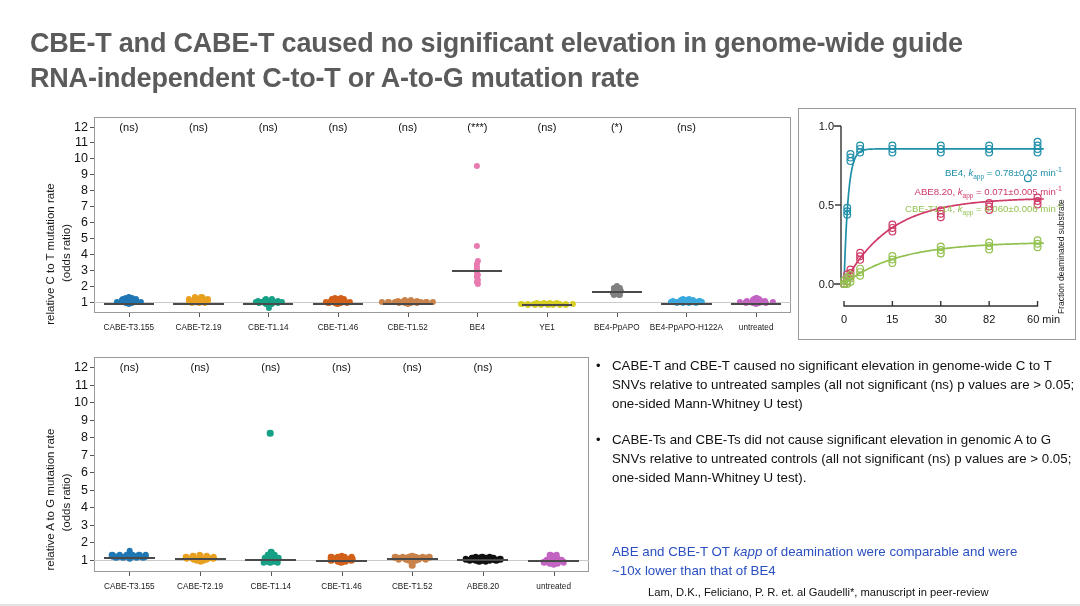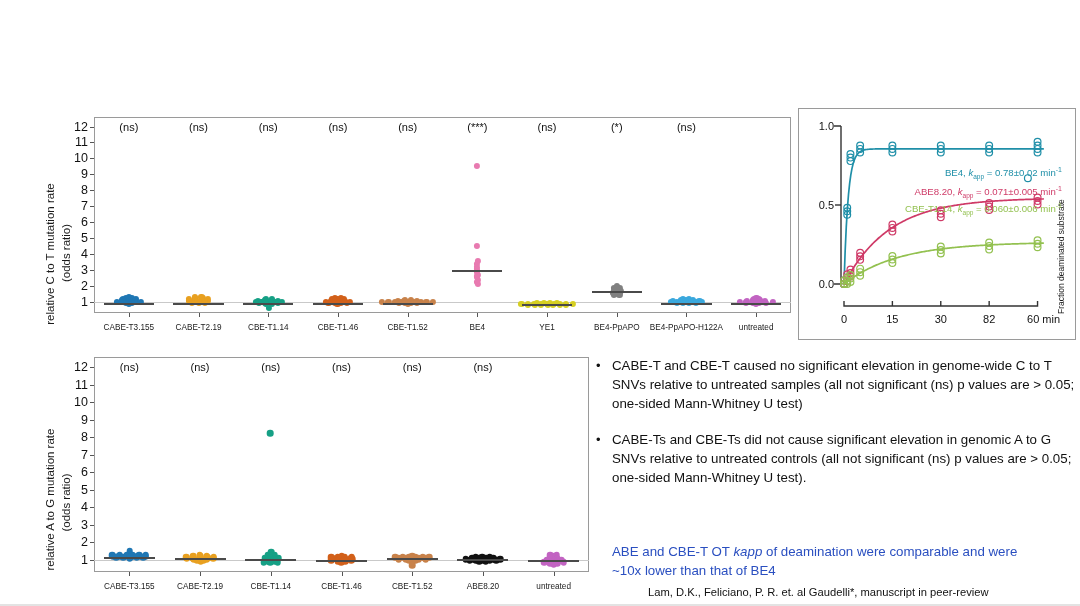--- a/index.html
+++ b/index.html
@@ -90,20 +90,21 @@
   }
   .wm-sep{font-size:20px;}
 
   .hrule{position:absolute;left:0;bottom:0;width:1080px;height:2px;background:#e3e3e3;}
 </style>
 </head>
 <body>
 
 <div class="slide">
 
+  <div class="title">CBE-T and CABE-T caused no significant elevation in genome-wide guide RNA-independent C-to-T or A-to-G mutation rate</div>
 
   <div class="panel" id="panel-ct" style="left:30px;top:112px;width:765px;height:230px;">
     <div class="ylab" style="left:14px;top:242px;width:200px;font-size:11.5px;">relative C to T mutation rate</div>
     <div class="ylab" style="left:30px;top:226px;width:170px;font-size:11.5px;">(odds ratio)</div>
     <div class="plotbox" id="box-ct" style="left:64px;top:5px;width:697px;height:196px;"></div>
     <div id="ct-ticks">
         <div class="ytick" style="left: 34px; width: 24px; top: 189.846px;">1</div>
         <div class="ytickmark" style="left: 60px; top: 189.846px;"></div>
         <div class="ytick" style="left: 34px; width: 24px; top: 173.911px;">2</div>
         <div class="ytickmark" style="left: 60px; top: 173.911px;"></div>

